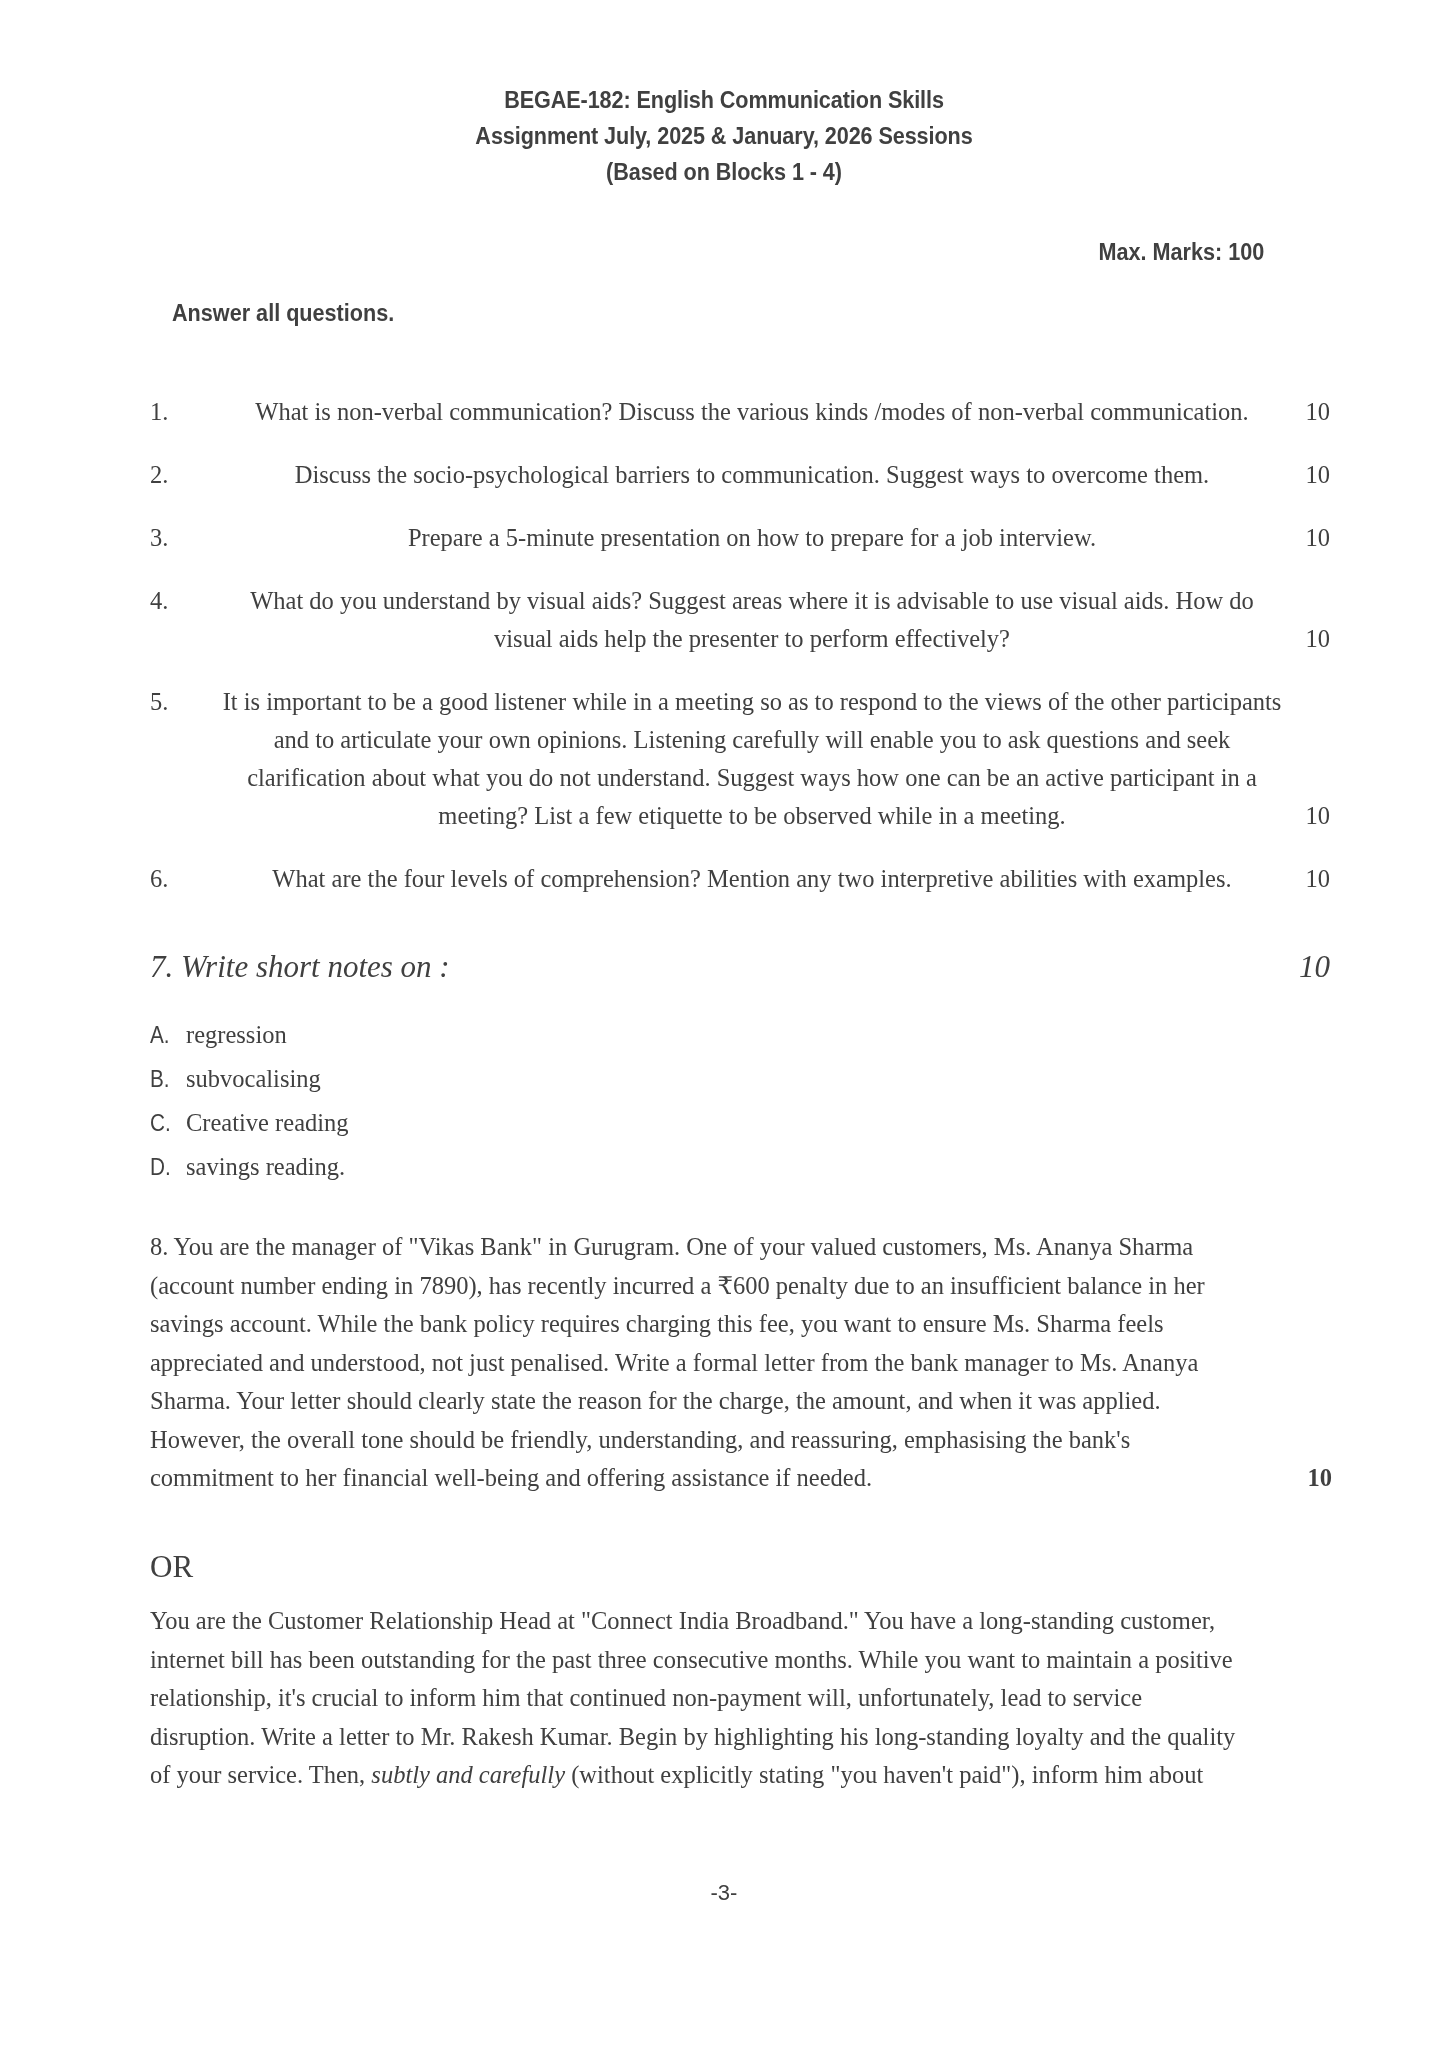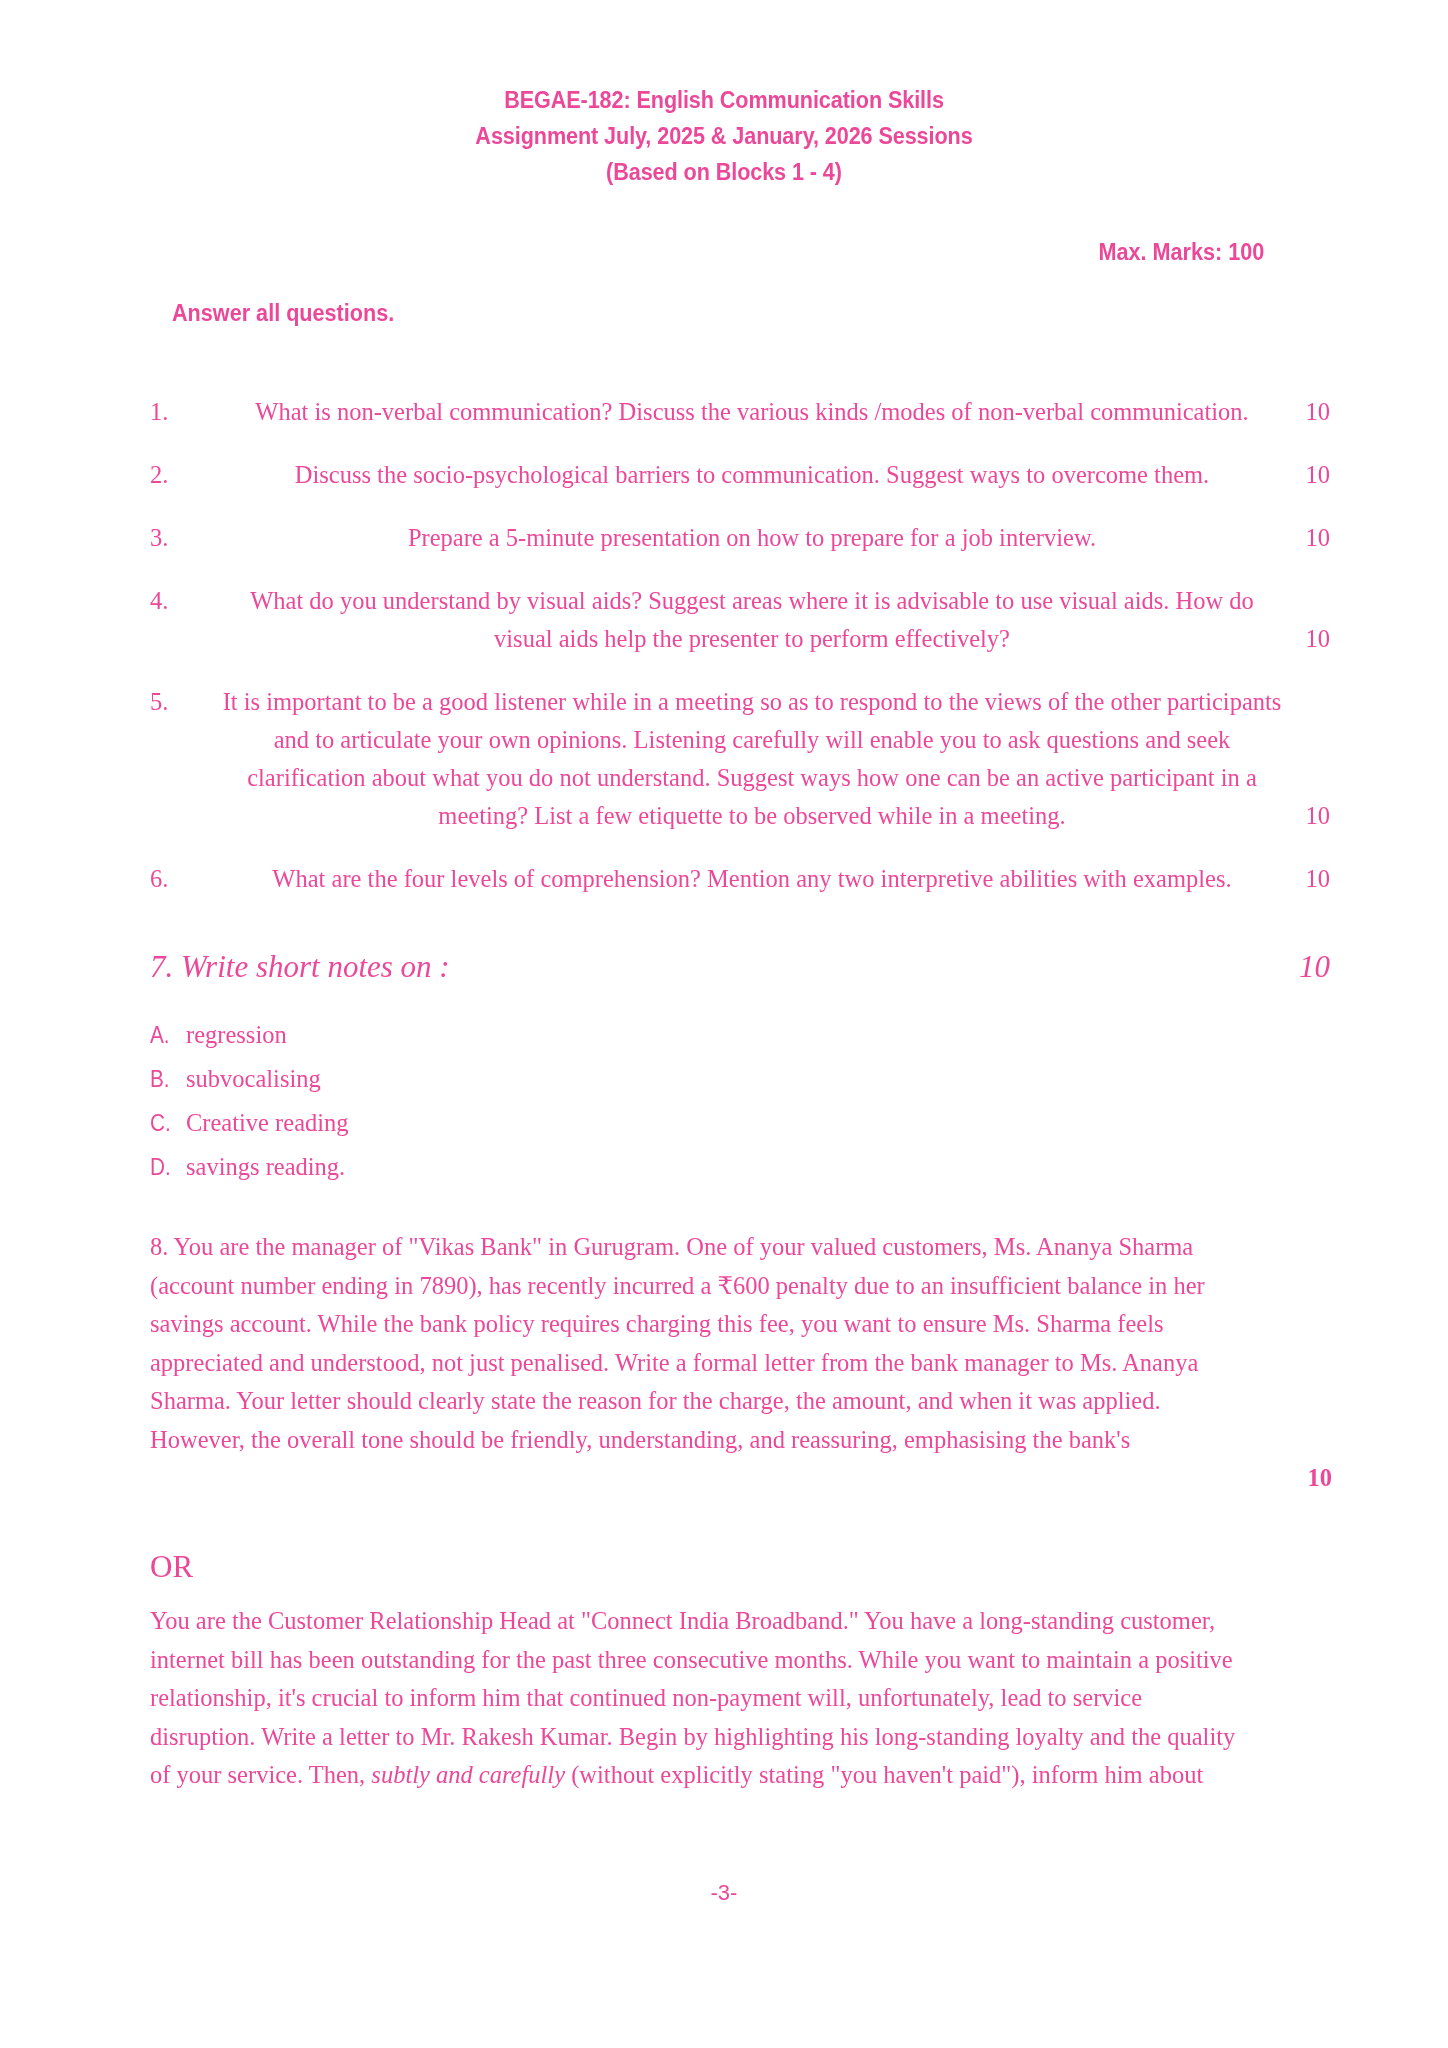--- a/index.html
+++ b/index.html
@@ -9,21 +9,21 @@
   }
   .page {
     position: relative;
     width: 1448px;
     height: 2048px;
     background: #ffffff;
     margin: 0 auto;
     box-sizing: border-box;
     overflow: hidden;
     font-family: "Liberation Serif", "DejaVu Serif", serif;
-    color: #ec4899;
+    color: #404040;
   }
 
   
   .header {
     position: absolute;
     top: 82px;
     left: 0;
     width: 100%;
     text-align: center;
     font-family: "Liberation Sans", "DejaVu Sans", sans-serif;
@@ -268,20 +268,21 @@
   </div>
 
   <div class="para" id="q8-para">
     <span class="ln">8. You are the manager of "Vikas Bank" in Gurugram. One of your valued customers, Ms.  Ananya Sharma</span>
     <span class="ln">(account number ending in 7890), has recently incurred a ₹600 penalty due to an insufficient balance in her</span>
     <span class="ln">savings account. While the bank policy requires charging this fee, you want to ensure Ms. Sharma feels</span>
     <span class="ln">appreciated and understood, not just penalised. Write a formal letter from the bank manager to Ms. Ananya</span>
     <span class="ln">Sharma. Your letter should clearly state the reason for the charge, the amount, and when it was applied.</span>
     <span class="ln">However, the overall tone should be friendly, understanding, and reassuring, emphasising the bank's</span>
     <span class="ln">
+      <span>commitment to her financial well-being and offering assistance if needed.</span>
       <span class="endmark">10</span>
     </span>
   </div>
 
   <div id="or-label">OR</div>
 
   <div class="para" id="or-para">
     <span class="ln">You are the Customer Relationship Head at "Connect India Broadband." You have a long-standing customer,</span>
     <span class="ln">internet bill has been outstanding for the past three consecutive months. While you want to maintain a positive</span>
     <span class="ln">relationship, it's crucial to inform him that continued non-payment will, unfortunately, lead to service</span>

